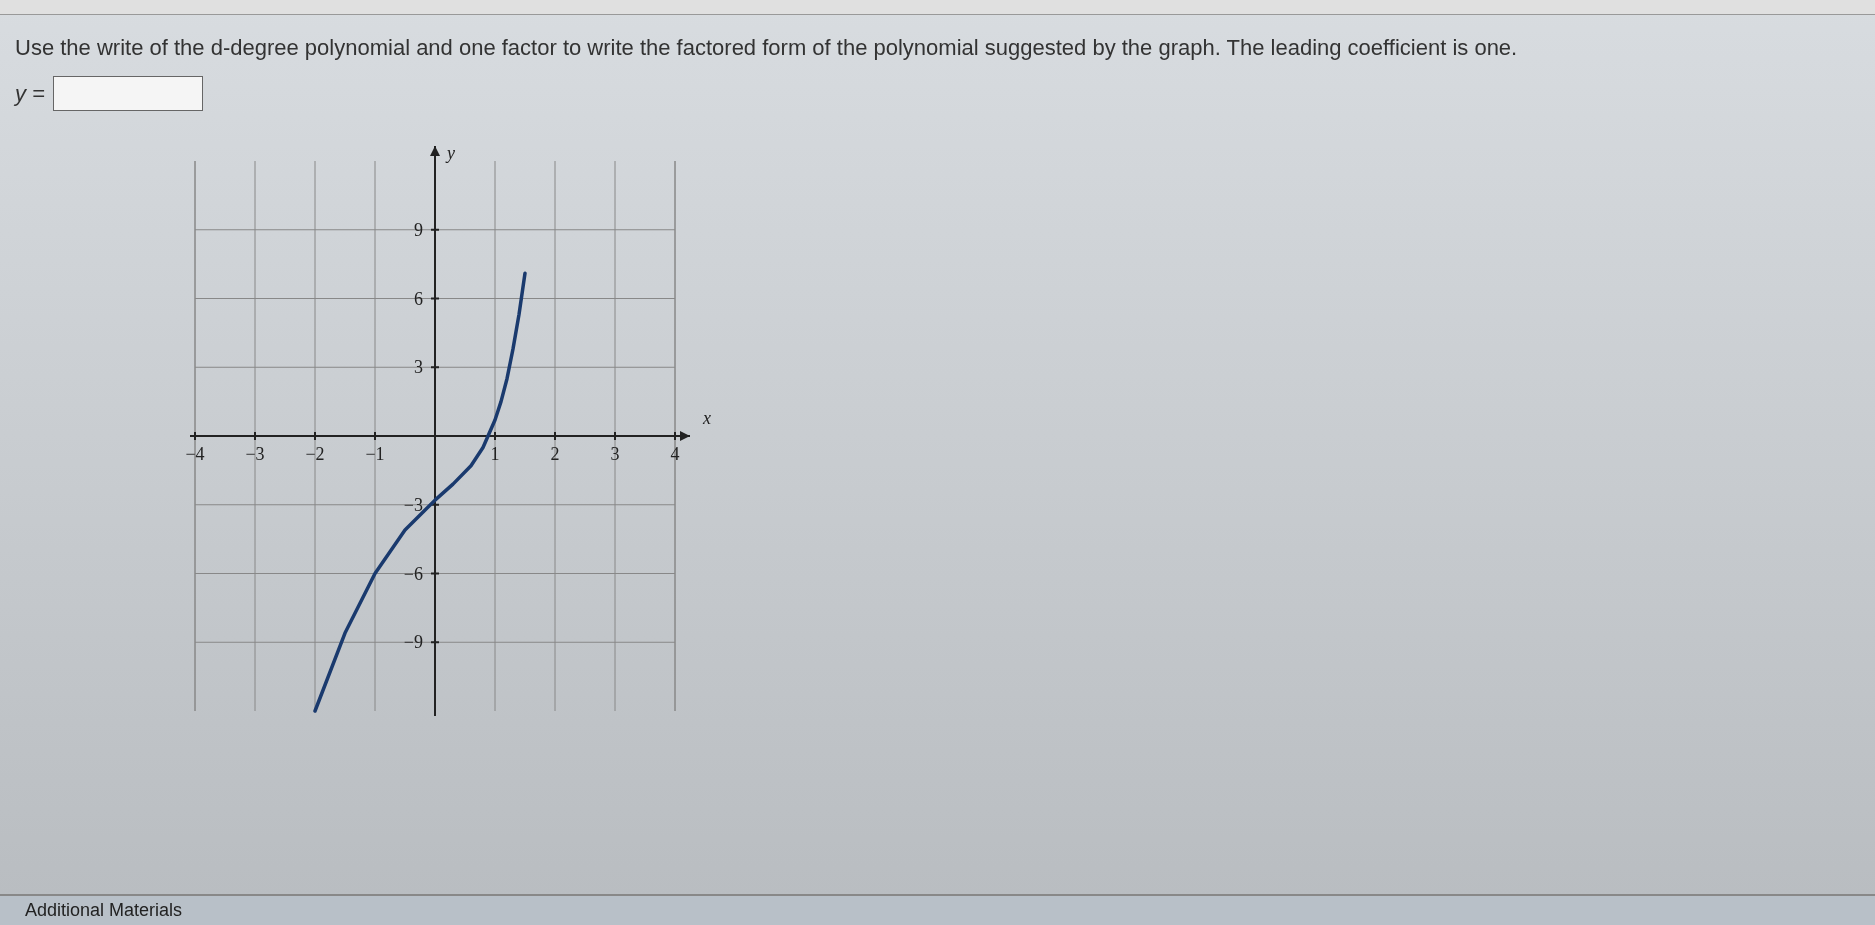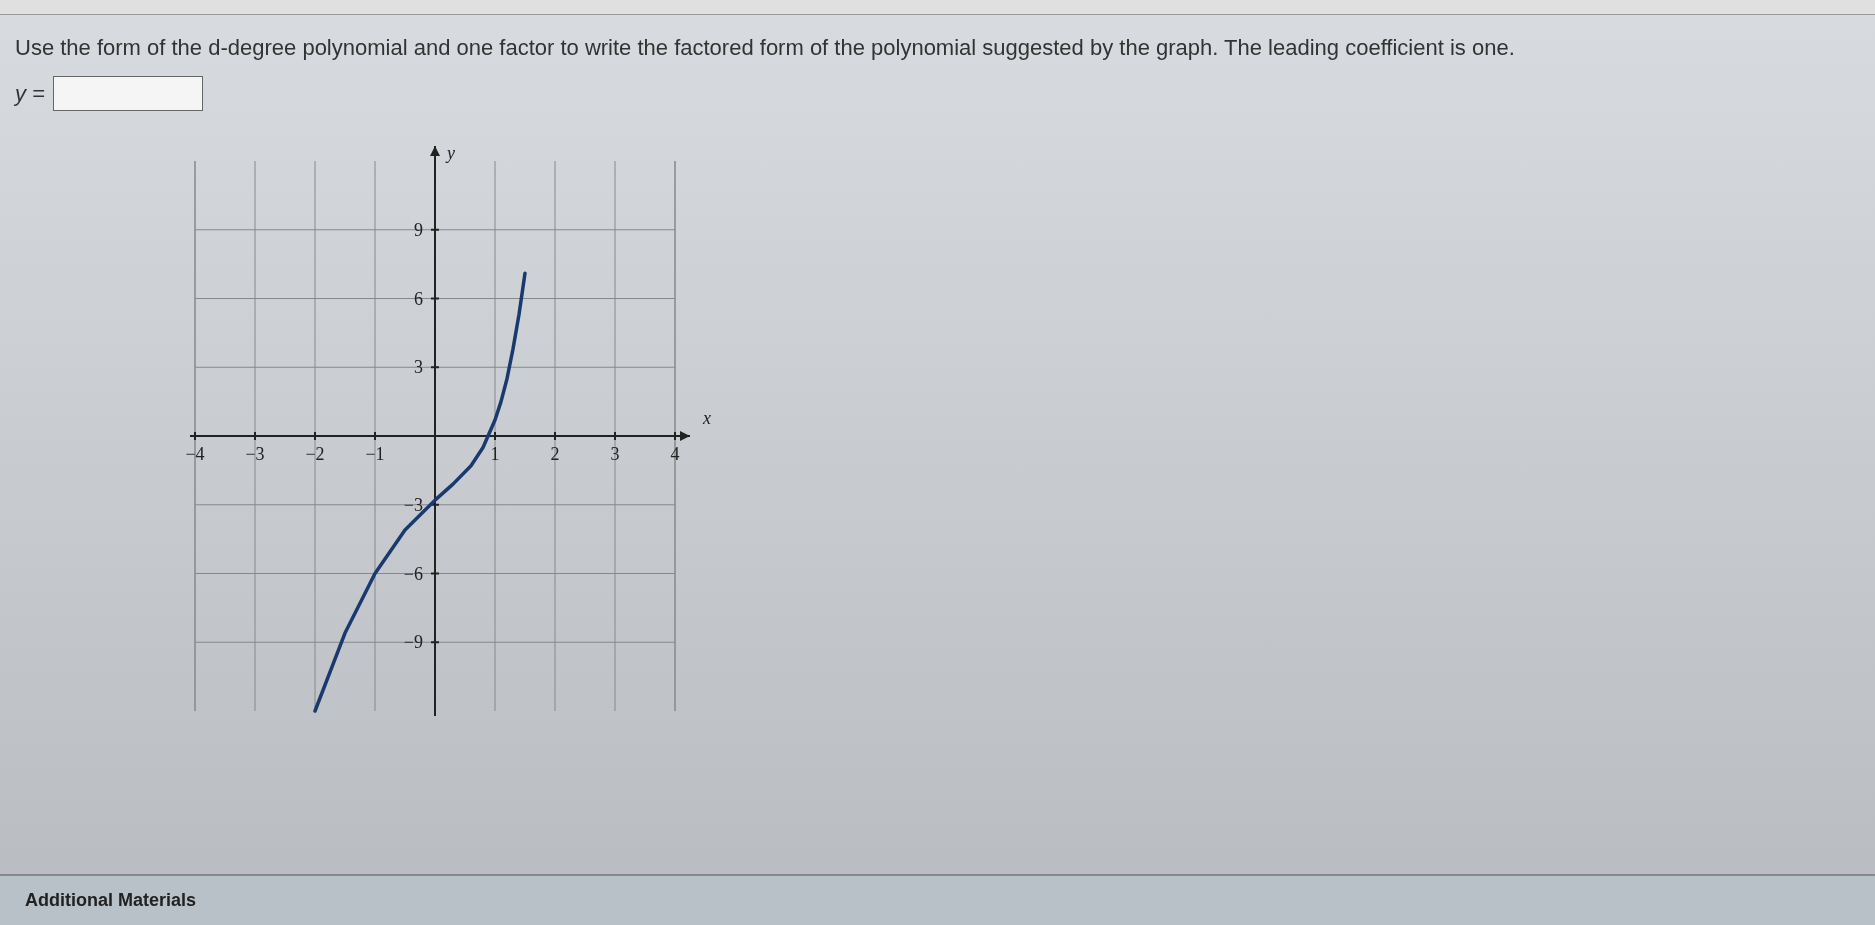--- a/index.html
+++ b/index.html
@@ -56,37 +56,37 @@
     }
     .chart-svg {
       display: block;
     }
     .additional-materials {
       position: absolute;
       bottom: 0;
       left: 0;
       right: 0;
       background: #b8c0c8;
-      padding: 14px 25px;
+      padding: 4px 25px;
       font-size: 18px;
-      font-weight: bold;
+      font-weight: normal;
       color: #222;
       border-top: 2px solid #888;
     }
     sup { font-size: 0.7em; vertical-align: super; }
   </style>
 </head>
 <body>
 
 <div class="top-bar"></div>
 
 <div class="content">
 
   <div class="question-text">
-    <span>Use the form of the </span><span>d-degree</span><span> polynomial and one factor to write the factored form of the polynomial suggested by the graph. The leading coefficient is one.</span>
+    <span>Use the write of the </span><span>d-degree</span><span> polynomial and one factor to write the factored form of the polynomial suggested by the graph. The leading coefficient is one.</span>
   </div>
 
 
   <div class="answer-line">
     <span class="answer-label">y =</span>
     <input type="text" class="answer-input" value="" style="">
   </div>
 
   <div class="chart-container">
     <svg class="chart-svg" width="560" height="590" viewBox="0 0 560 590">

